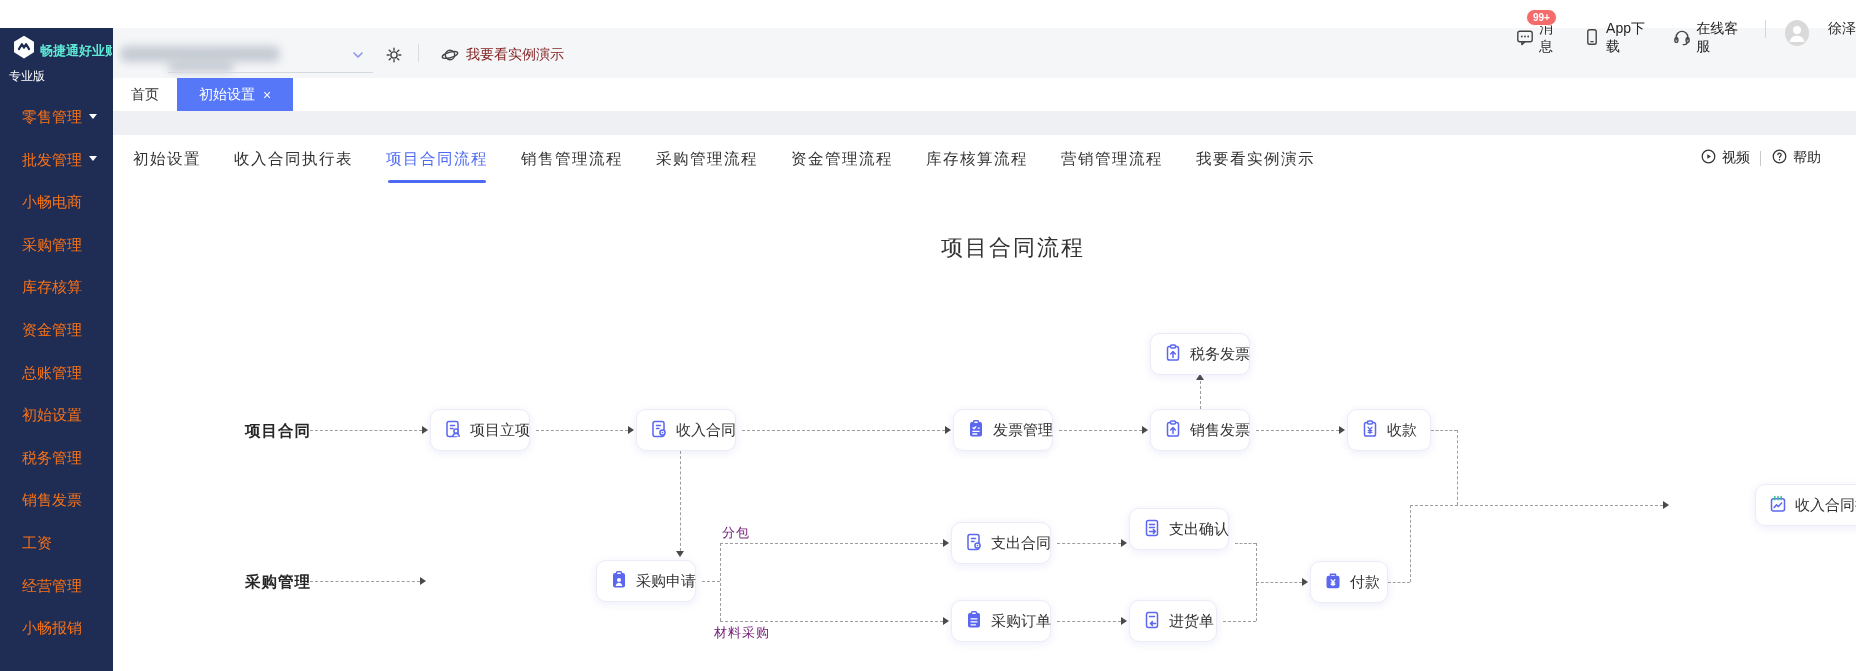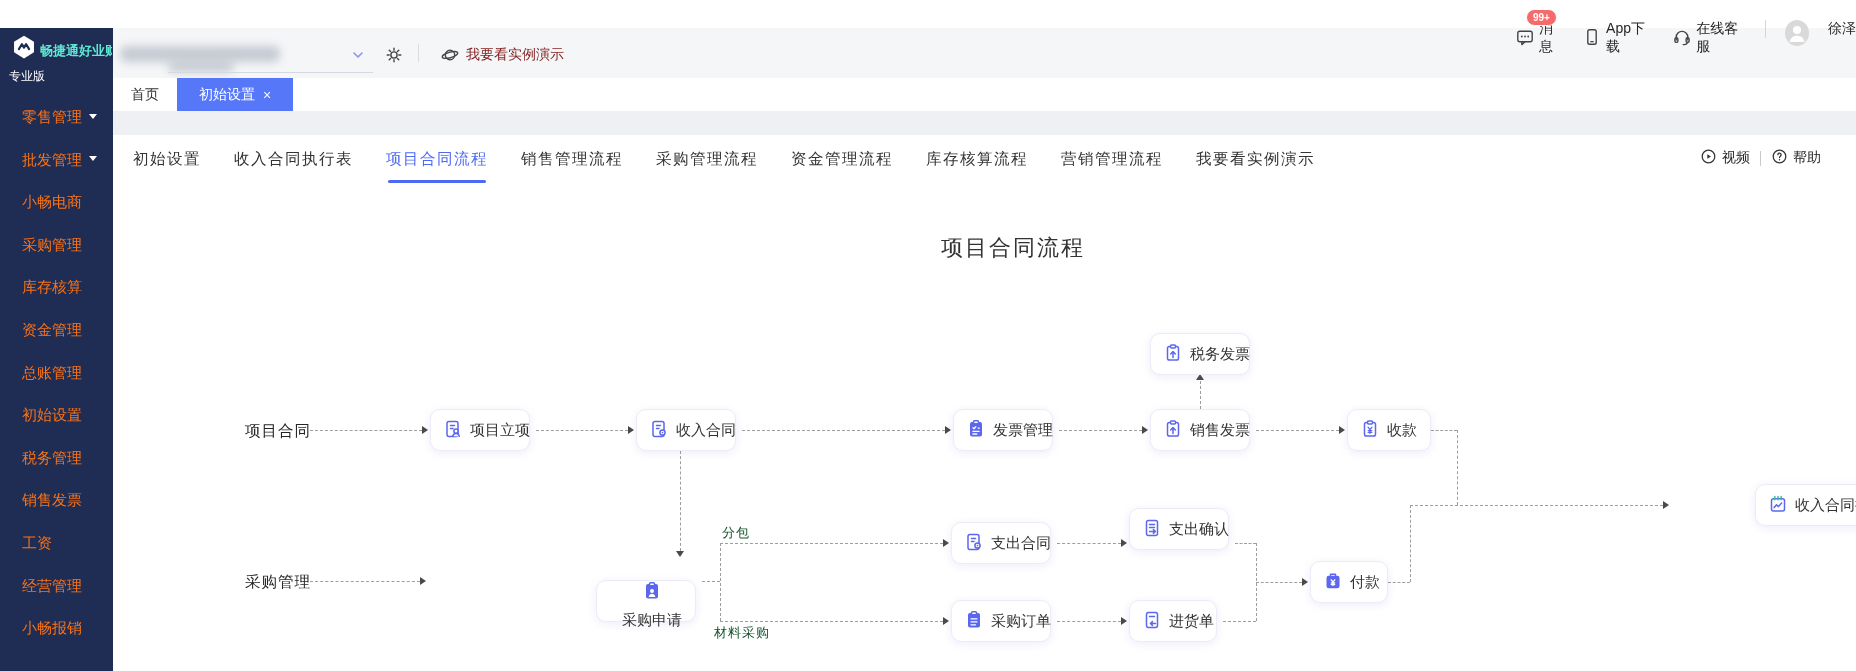--- a/index.html
+++ b/index.html
@@ -46,22 +46,22 @@
   .subtab { position:relative; height:48px; display:flex; align-items:center; font-size:15.5px; letter-spacing:1.5px; color:#333; cursor:pointer; white-space:nowrap; }
   .subtab.active { color:#4e6af2; }
   .subtab.active::after { content:""; position:absolute; left:2px; right:2px; bottom:0; height:3px; background:#4e6af2; border-radius:2px; }
 
   .helpbar { position:absolute; left:1700px; top:148px; display:flex; align-items:center; gap:10px; font-size:14px; color:#262626; }
   .helpbar .grp { display:flex; align-items:center; gap:5px; cursor:pointer; }
   .hb-div { width:1px; height:15px; background:#c9c9c9; }
 
   
   .flow-title { position:absolute; left:941px; top:233px; font-size:22px; font-weight:500; color:#333; letter-spacing:2px; }
-  .lane-label { position:absolute; font-size:15.5px; color:#262626; font-weight:400; letter-spacing:1px; }
-  .branch-label { position:absolute; font-size:13px; color:#14532d; letter-spacing:1px; }
+  .lane-label { position:absolute; font-size:15.5px; color:#262626; font-weight:700; letter-spacing:1px; }
+  .branch-label { position:absolute; font-size:13px; color:#701a75; letter-spacing:1px; }
 
   .fline { position:absolute; z-index:1; }
   .fline.h { border-top:1px dashed #9e9e9e; height:0; }
   .fline.v { border-left:1px dashed #9e9e9e; width:0; }
   .ah { position:absolute; width:0; height:0; z-index:1; }
   .ah.r { border:4px solid transparent; border-left:6px solid #4a4a4a; border-right:none; }
   .ah.d { border:4px solid transparent; border-top:6px solid #4a4a4a; border-bottom:none; }
   .ah.u { border:4px solid transparent; border-bottom:6px solid #4a4a4a; border-top:none; }
 
   .fnode { position:absolute; height:42px; background:#fff; border:1px solid #ebecf8; border-radius:10px;
@@ -309,21 +309,21 @@
       <div class="fnode" style="left: 1755px; top: 484px; width: 152px;">
         <span><svg width="20" height="20" viewBox="0 0 20 20" fill="none" stroke="#5b67ee" stroke-width="1.5" stroke-linecap="round" stroke-linejoin="round">
             <rect x="3.5" y="4.8" width="13" height="12.2" rx="2"></rect>
             <g stroke="#3bbd9a">
               <path d="M6.8 2.6v3.2M10 2.6v3.2M13.2 2.6v3.2"></path>
             </g>
             <path d="M6.2 13.6l2.3-2.8 1.9 1.8 3.2-3.6"></path>
           </svg></span>
         <span>收入合同执行表</span>
       </div>
-      <div class="fnode" style="left: 596px; top: 580px; width: 100px; flex-direction: column;">
+      <div class="fnode" style="left: 596px; top: 560px; width: 100px;">
         <span><svg width="20" height="20" viewBox="0 0 20 20" fill="none" stroke="#5b67ee" stroke-width="1.5" stroke-linecap="round" stroke-linejoin="round">
             <rect x="4" y="3" width="12" height="14.5" rx="2" fill="#5b67ee" stroke="none"></rect>
             <rect x="7.5" y="1.7" width="5" height="3" rx="1" fill="#fff"></rect>
             <circle cx="10" cy="9.9" r="2" fill="#fff" stroke="none"></circle>
             <path d="M6.6 15.9c.6-2.1 1.9-3.1 3.4-3.1s2.8 1 3.4 3.1z" fill="#fff" stroke="none"></path>
           </svg></span>
         <span>采购申请</span>
       </div>
       <div class="fnode" style="left: 951px; top: 522px; width: 100px; text-align: center;">
         <span><svg width="20" height="20" viewBox="0 0 20 20" fill="none" stroke="#5b67ee" stroke-width="1.5" stroke-linecap="round" stroke-linejoin="round">

